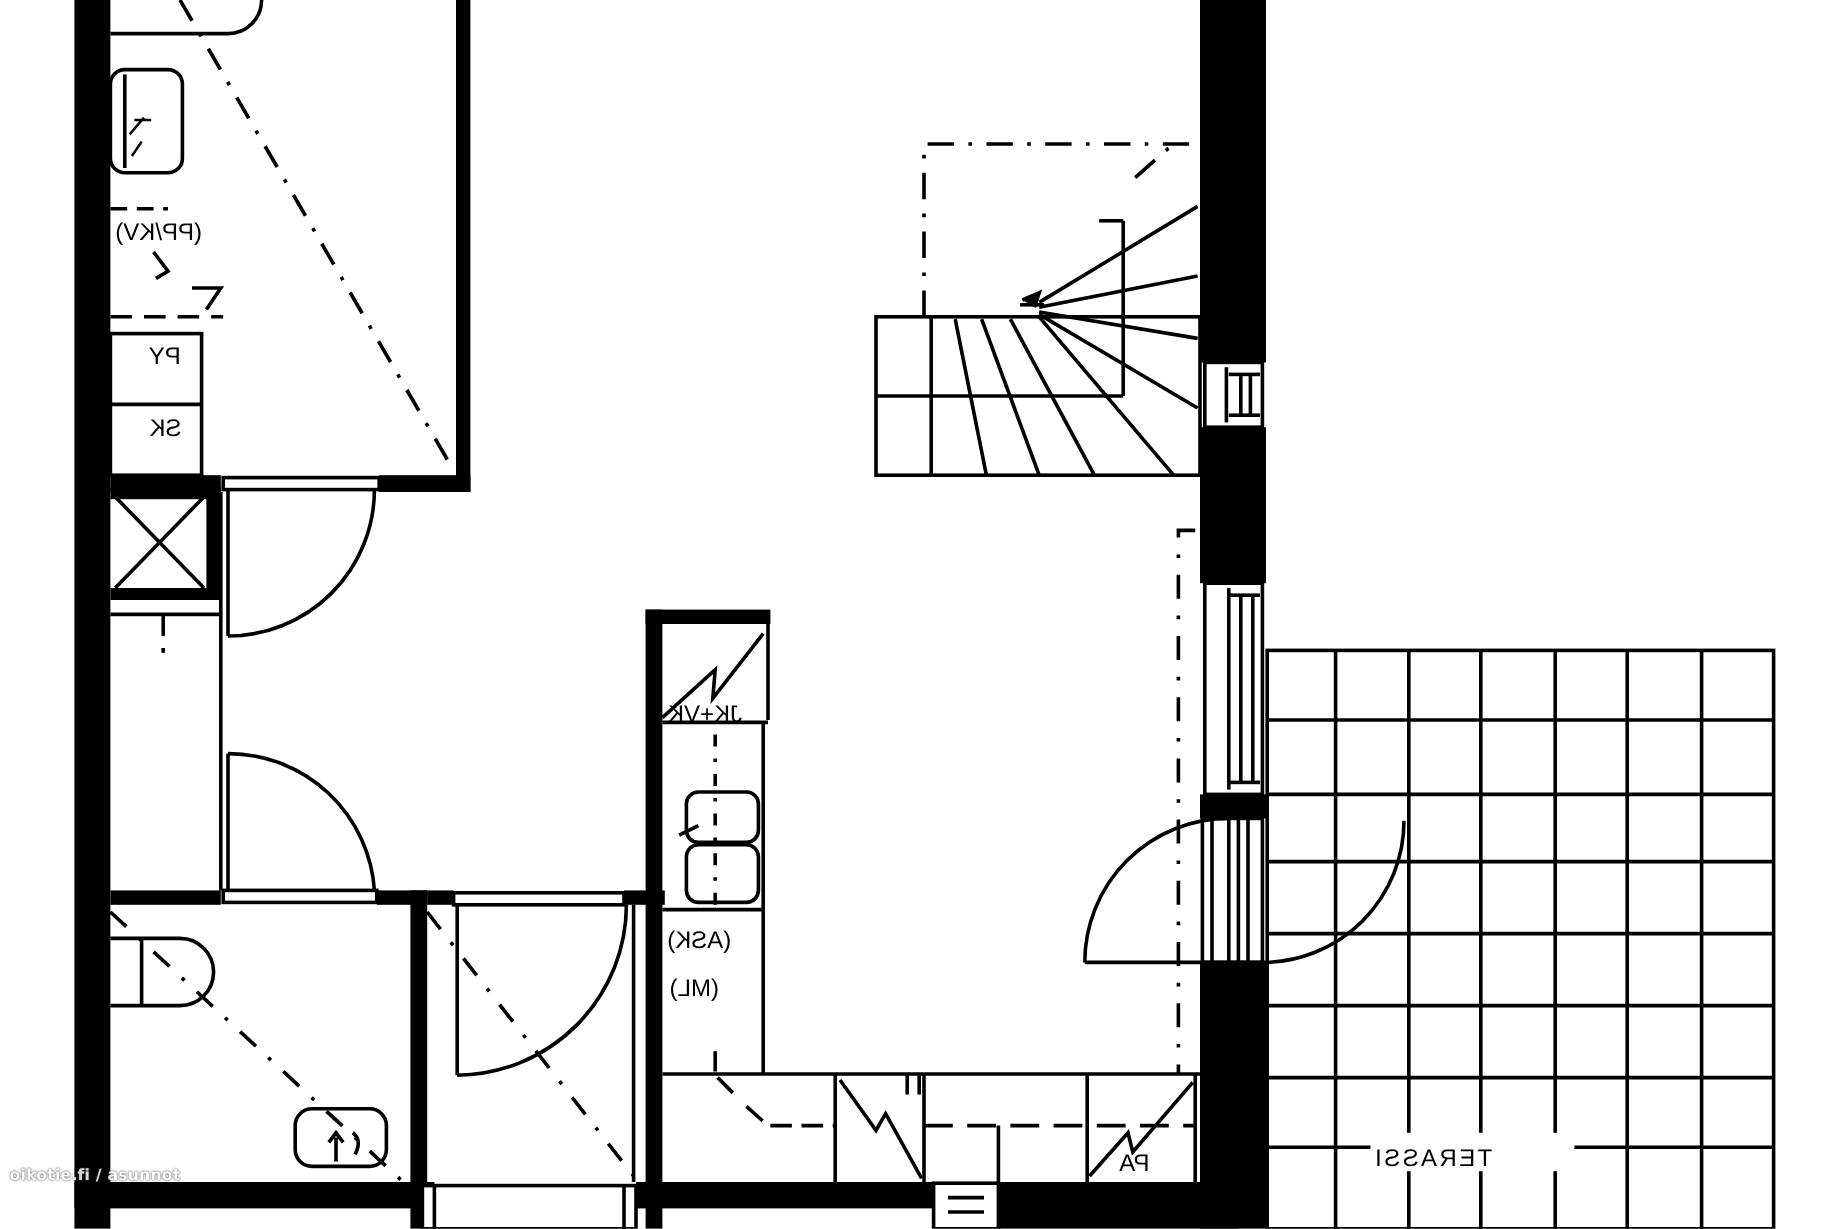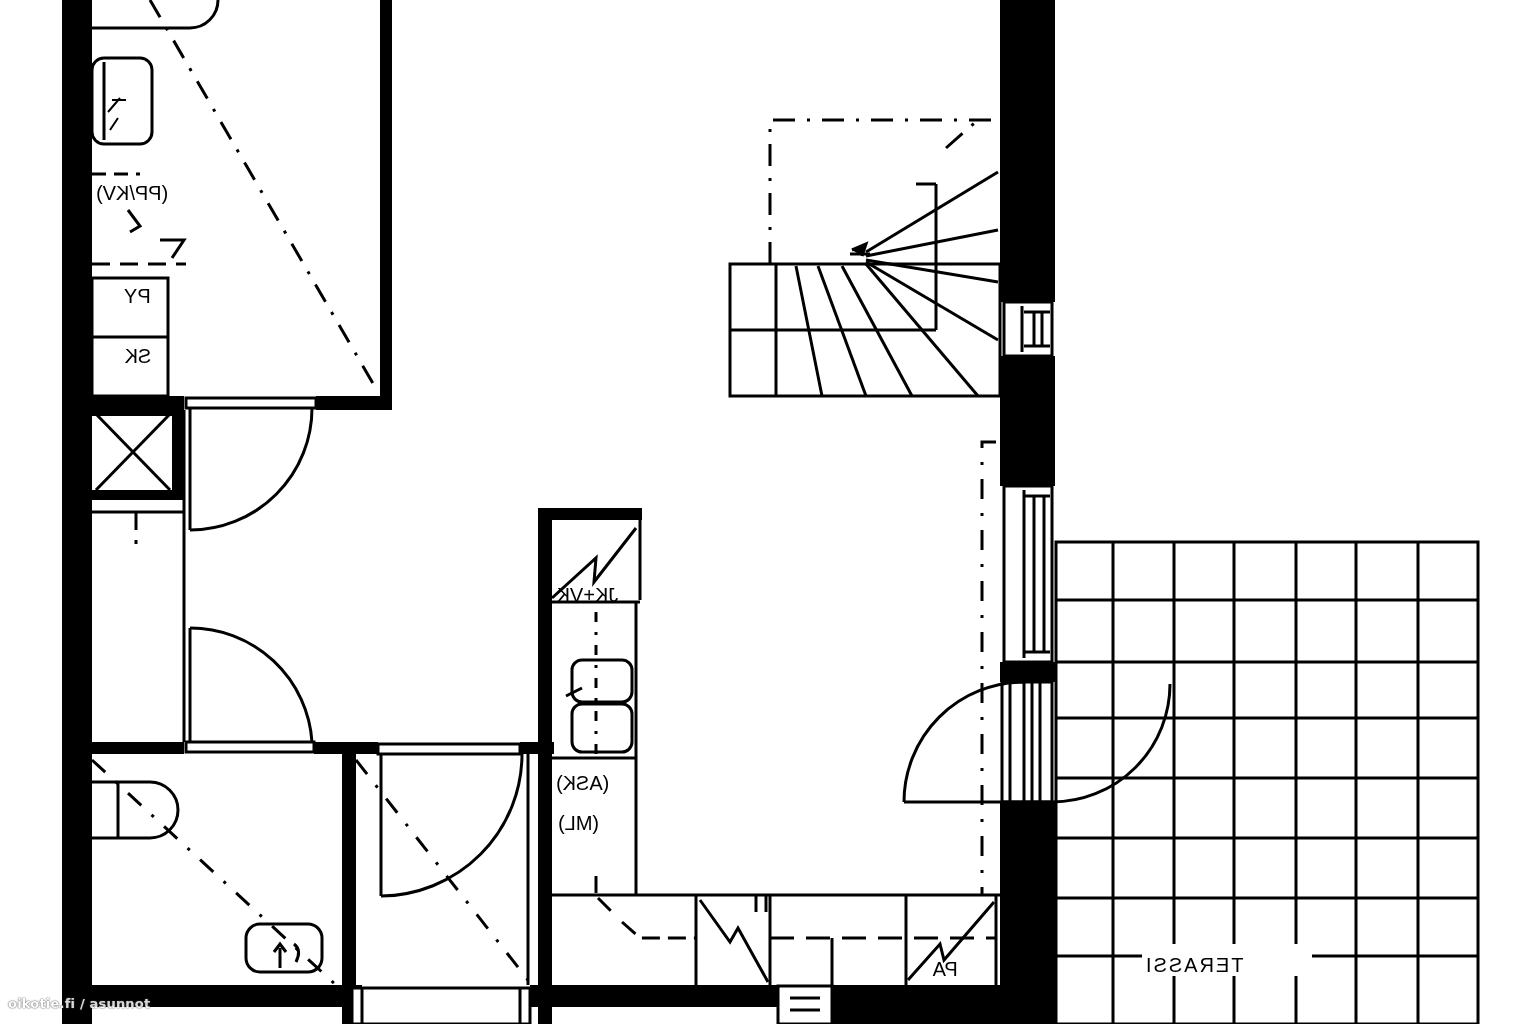--- a/index.html
+++ b/index.html
@@ -1,21 +1,21 @@
 <!DOCTYPE html>
 <html><head>
   <meta charset="utf-8">
   <style>
     html, body { margin: 0; padding: 0; background: #ffffff; }
     body { width: 1536px; height: 1024px; overflow: hidden; position: relative; font-family: "Liberation Sans", sans-serif; }
     #plan { position: absolute; left: 0; top: 0; width: 1536px; height: 1024px; }
     .lbl { font-family: "Liberation Sans", sans-serif; font-size: 20px; fill: #000; }
     .mirror { transform-box: fill-box; transform-origin: center; transform: scaleX(-1); }
     .watermark {
-      position: absolute; left: 8px; top: 996px;
+      position: absolute; left: 8px; top: 972px;
       font-family: "DejaVu Sans", sans-serif; font-size: 13px; font-weight: bold;
       color: #ffffff; opacity: 0.85; letter-spacing: 0.2px;
       text-shadow: 0 0 2px #555, 0 0 1px #333;
     }
   </style>
 </head>
 <body>
 
 <svg id="plan" viewBox="0 0 1536 1024" xmlns="http://www.w3.org/2000/svg">
   <rect x="0" y="0" width="1536" height="1024" fill="#ffffff"></rect>

